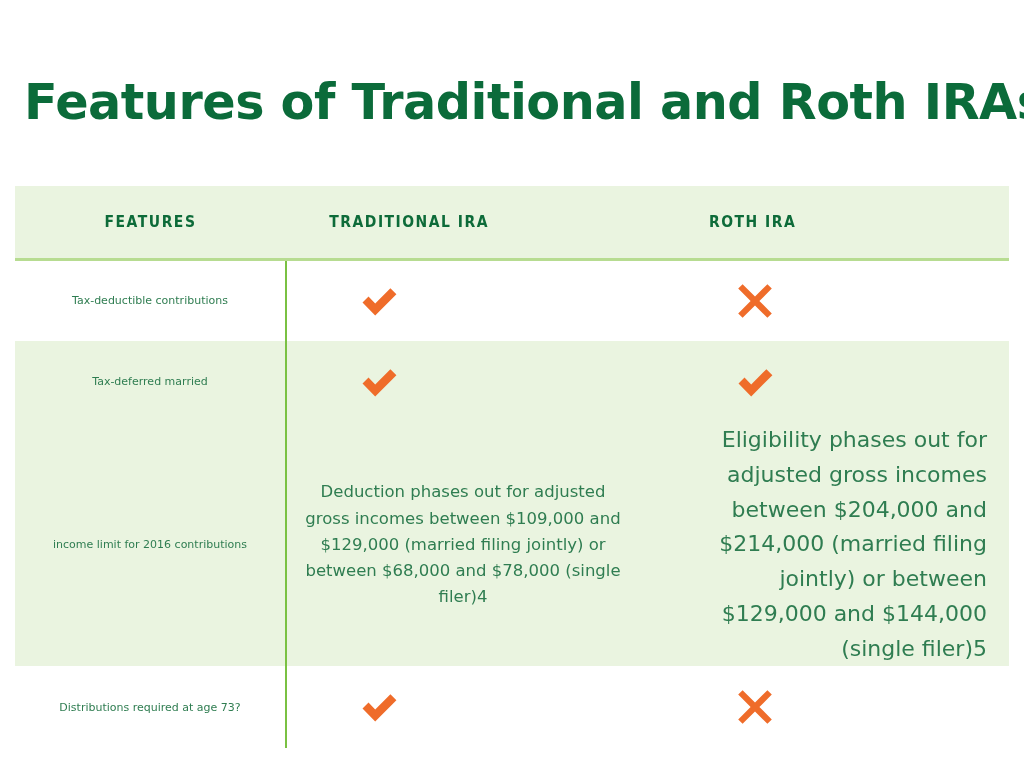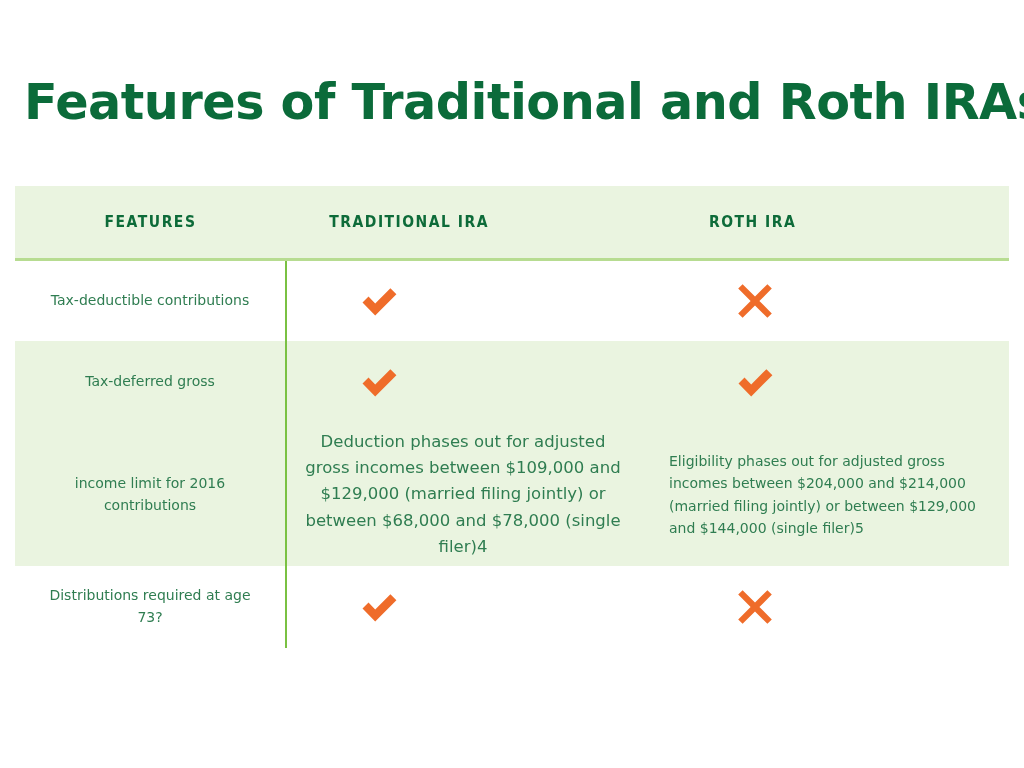--- a/index.html
+++ b/index.html
@@ -74,21 +74,21 @@
   
   .row { height: 82px; }
   .row.alt { background: #eaf4e0; }
   .row.plain { background: #ffffff; }
   .row.tall { height: 143px; }
 
   .cell {
     padding: 0;
     vertical-align: middle;
     font-family: "DejaVu Sans", sans-serif;
-    font-size: 14px;
+    font-size: 11px;
     line-height: 1.55;
     color: #2f7d51;
   }
 
   .cell.feature {
     text-align: center;
     padding: 0 26px;
   }
 
   
@@ -102,23 +102,23 @@
   }
   .cell.mark.roth { padding-left: 88px; }
 
   .cell.text-trad {
     text-align: center;
     padding: 0 24px 0 16px;
     font-size: 16.5px;
     line-height: 1.58;
   }
   .cell.text-roth {
-    text-align: left;
+    text-align: right;
     padding: 0 22px;
-    font-size: 14px;
+    font-size: 22px;
     line-height: 1.58;
   }
 
   
   .icon {
     display: inline-block;
     vertical-align: middle;
     line-height: 0;
   }
   .icon svg { display: block; }
@@ -161,21 +161,21 @@
         <td class="cell mark roth">
           <span class="icon cross">
             <svg viewBox="0 0 40 40" xmlns="http://www.w3.org/2000/svg">
               <path d="M7.6 3.2 L20 15.6 L32.4 3.2 L36.8 7.6 L24.4 20 L36.8 32.4 L32.4 36.8 L20 24.4 L7.6 36.8 L3.2 32.4 L15.6 20 L3.2 7.6 Z" fill="#ef6c2a"></path>
             </svg>
           </span>
         </td>
       </tr>
 
       <tr class="row alt">
-        <td class="cell feature">Tax-deferred gross</td>
+        <td class="cell feature">Tax-deferred married</td>
         <td class="cell mark divider-left">
           <span class="icon check">
             <svg viewBox="0 0 40 40" xmlns="http://www.w3.org/2000/svg">
               <path d="M3.5 21.5 L9.5 15.5 L16.2 22.4 L31.4 7.2 L37.4 13.2 L16.2 34.4 Z" fill="#ef6c2a"></path>
             </svg>
           </span>
         </td>
         <td class="cell mark roth">
           <span class="icon check">
             <svg viewBox="0 0 40 40" xmlns="http://www.w3.org/2000/svg">

